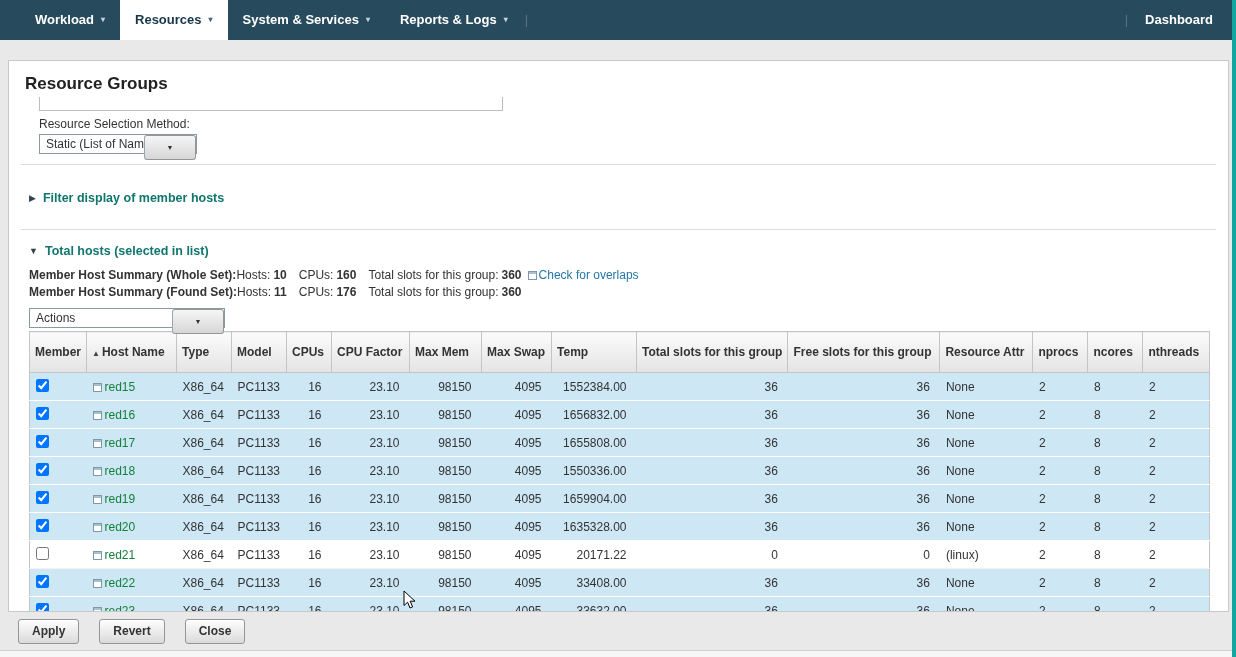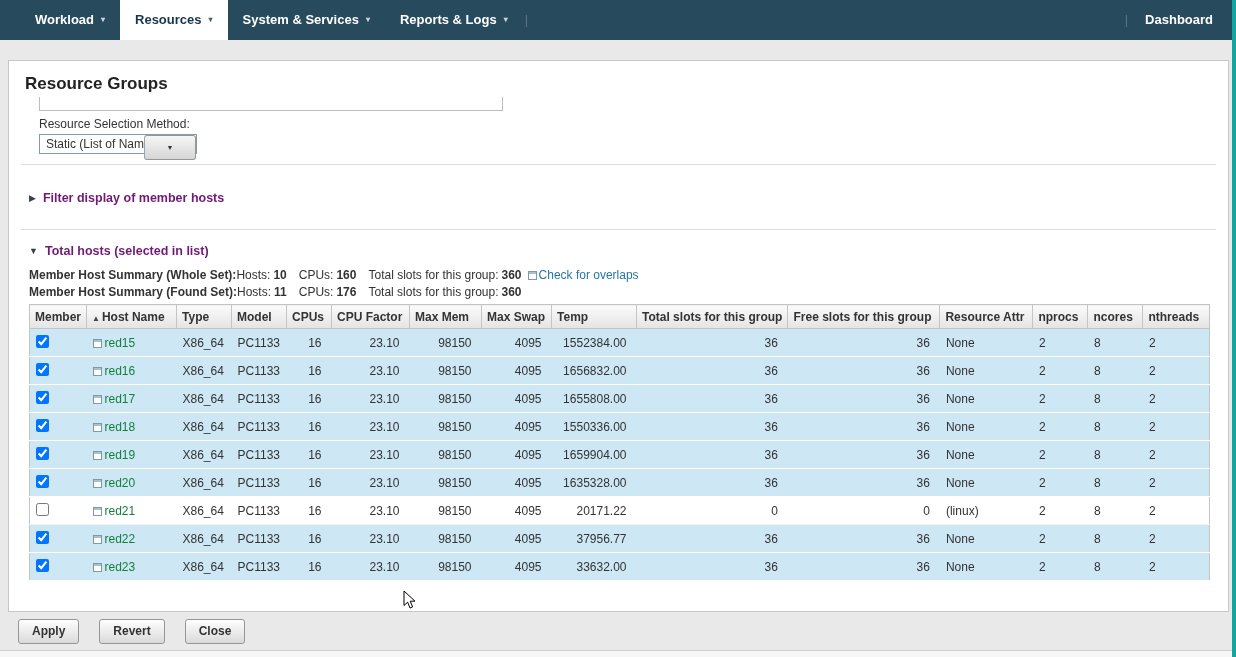--- a/index.html
+++ b/index.html
@@ -57,41 +57,41 @@
     font-size:7px; color:#333;
   }
   .sel-method { width:158px; }
   .sel-actions { width:196px; }
 
   .hr { border-top:1px solid #dcdcdc; margin:0 12px; }
 
   .section-toggle { padding:26px 20px 24px; display:flex; align-items:center; gap:7px; cursor:pointer; }
   .section-head   { padding:14px 20px 0;  display:flex; align-items:center; gap:7px; cursor:pointer; }
   .tri { font-size:9px; color:#33424d; }
-  .section-label { color:#701a75; font-weight:bold; font-size:12.5px; }
+  .section-label { color:#0f766e; font-weight:bold; font-size:12.5px; }
 
   .summary { padding:9px 20px 0; line-height:17px; }
   .summary .lbl { font-weight:bold; }
   .summary .sv { font-weight:bold; margin:0 12px 0 3px; }
   .summary .sv.last { margin-right:6px; }
   .overlap-link { color:#2576a8; text-decoration:none; margin-left:2px; cursor:pointer; }
 
   .win-icon {
     display:inline-block; width:9px; height:9px; border:1px solid #7e99ab;
     background:#fff; position:relative; vertical-align:-1px;
   }
   .win-icon::before { content:""; position:absolute; left:0; right:0; top:0; height:2px; background:#a9c0cf; }
 
   .actions-row { padding:4px 20px 0; }
 
   
   .table-wrap { margin:3px 0 0 20px; }
   table { border-collapse:collapse; table-layout:fixed; font-size:12px; color:#333; border:1px solid #c4c4c4; }
   thead th {
-    height:24px; background:linear-gradient(#fbfbfb,#e4e4e4);
+    height:41px; background:linear-gradient(#fbfbfb,#e4e4e4);
     border:1px solid #c4c4c4; font-weight:bold; text-align:left;
     padding:0 5px; white-space:nowrap; overflow:hidden; cursor:pointer;
   }
   tbody td { height:28px; padding:0 6px; white-space:nowrap; overflow:hidden; }
   tbody tr.sel { background:#cde7f4; }
   tbody tr.sel td { border-bottom:1px solid #fff; }
   tbody tr:not(.sel) td { border-bottom:1px solid #f2f2f2; }
   td.num { text-align:right; padding-right:10px; }
   .sort-icon { font-size:8px; margin-right:2px; color:#444; }
   .host-link { color:#15803d; text-decoration:none; margin-left:3px; cursor:pointer; }
@@ -177,20 +177,26 @@
 
   <div class="summary">
     <div>
       <span class="lbl">Member Host Summary (Whole Set):</span><span>Hosts:</span><span class="sv">10</span><span>CPUs:</span><span class="sv">160</span><span>Total slots for this group:</span><span class="sv last">360</span><span class="win-icon"></span><a class="overlap-link">Check for overlaps</a>
     </div>
     <div>
       <span class="lbl">Member Host Summary (Found Set):</span><span>Hosts:</span><span class="sv">11</span><span>CPUs:</span><span class="sv">176</span><span>Total slots for this group:</span><span class="sv last">360</span>
     </div>
   </div>
 
+  <div class="actions-row">
+    <div class="select sel-actions">
+      <span class="val">Actions</span>
+      <span class="btn">▼</span>
+    </div>
+  </div>
 
   <div class="table-wrap">
     <table>
       <colgroup id="cols">
           <col style="width: 57px;">
           <col style="width: 90px;">
           <col style="width: 55px;">
           <col style="width: 55px;">
           <col style="width: 45px;">
           <col style="width: 78px;">
@@ -345,21 +351,21 @@
           </tr>
           <tr class="sel">
             <td class="member-cell"><input type="checkbox" checked="" style=""></td>
             <td><span class="win-icon"></span><a class="host-link">red22</a></td>
             <td>X86_64</td>
             <td>PC1133</td>
             <td class="num">16</td>
             <td class="num">23.10</td>
             <td class="num">98150</td>
             <td class="num">4095</td>
-            <td class="num">37956.77</td>
+            <td class="num">33408.00</td>
             <td class="num">36</td>
             <td class="num">36</td>
             <td>None</td>
             <td>2</td>
             <td>8</td>
             <td>2</td>
           </tr>
           <tr class="sel">
             <td class="member-cell"><input type="checkbox" checked="" style=""></td>
             <td><span class="win-icon"></span><a class="host-link">red23</a></td>

